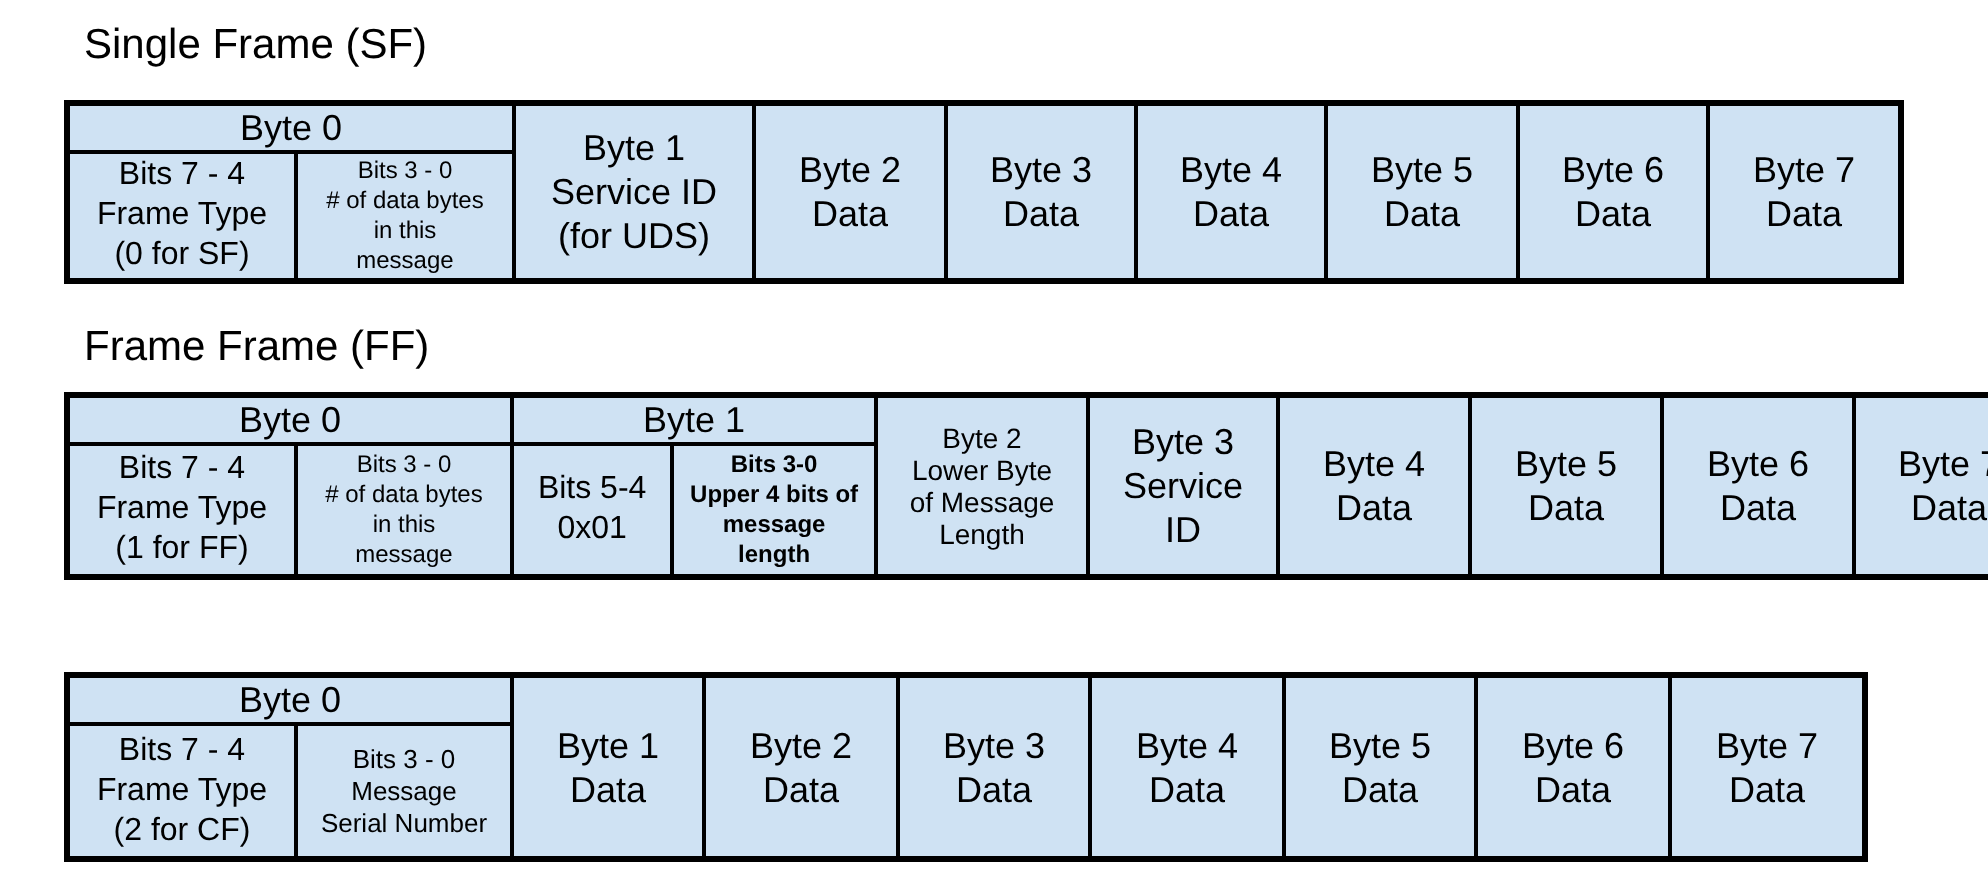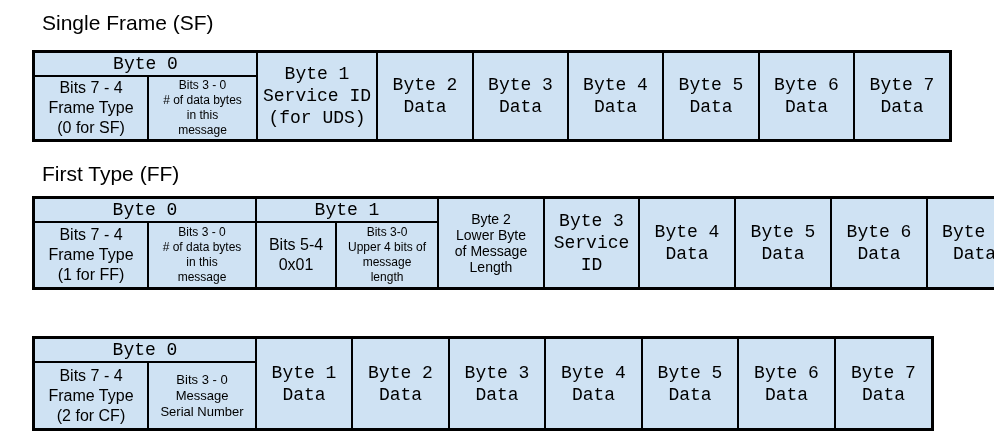--- a/index.html
+++ b/index.html
@@ -64,21 +64,21 @@
   }
   .group-body { display: flex; flex: 1 1 auto; min-height: 0; }
   .sub-cell {
     box-sizing: border-box;
     display: flex;
     align-items: center;
     justify-content: center;
     text-align: center;
     white-space: pre-line;
   }
-  .s18 { font-size: 18px; line-height: 22px; font-family: Liberation Mono, monospace; }
+  .s18 { font-size: 18px; line-height: 22px; }
   .s16 { font-size: 16px; line-height: 20px; }
   .s14 { font-size: 14px; line-height: 16px; }
   .s13 { font-size: 13px; line-height: 16px; }
   .s12 { font-size: 12px; line-height: 15px; }
 </style>
 </head>
 <body>
 
 <div class="canvas">
 
@@ -106,40 +106,40 @@
       <div class="col cell s18 bl" style="width: 95px;">Byte 4
 Data</div>
       <div class="col cell s18 bl" style="width: 96px;">Byte 5
 Data</div>
       <div class="col cell s18 bl" style="width: 95px;">Byte 6
 Data</div>
       <div class="col cell s18 bl" style="width: 96px;">Byte 7
 Data</div>
     </div>
 
-  <div id="title-ff" class="frame-title">First Type (FF)</div>
+  <div id="title-ff" class="frame-title">Frame Frame (FF)</div>
   <div id="table-ff" class="frame-table">
       <div class="col group" style="width: 220px;">
         <div class="group-header s18">Byte 0</div>
         <div class="group-body">
           <div class="sub-cell s16" style="width: 112px;">Bits 7 - 4
 Frame Type
 (1 for FF)</div>
           <div class="sub-cell s12 bl" style="width: 108px;">Bits 3 - 0
 # of data bytes
 in this
 message</div>
         </div>
       </div>
       <div class="col group bl" style="width: 182px;">
         <div class="group-header s18">Byte 1</div>
         <div class="group-body">
           <div class="sub-cell s16" style="width: 79px;">Bits 5-4
 0x01</div>
-          <div class="sub-cell s12 bl" style="width: 103px;">Bits 3-0
+          <div class="sub-cell s12 bl" style="width: 103px; font-weight: bold;">Bits 3-0
 Upper 4 bits of
 message
 length</div>
         </div>
       </div>
       <div class="col cell s14 bl" style="width: 106px;">Byte 2
 Lower Byte
 of Message
 Length</div>
       <div class="col cell s18 bl" style="width: 95px;">Byte 3

